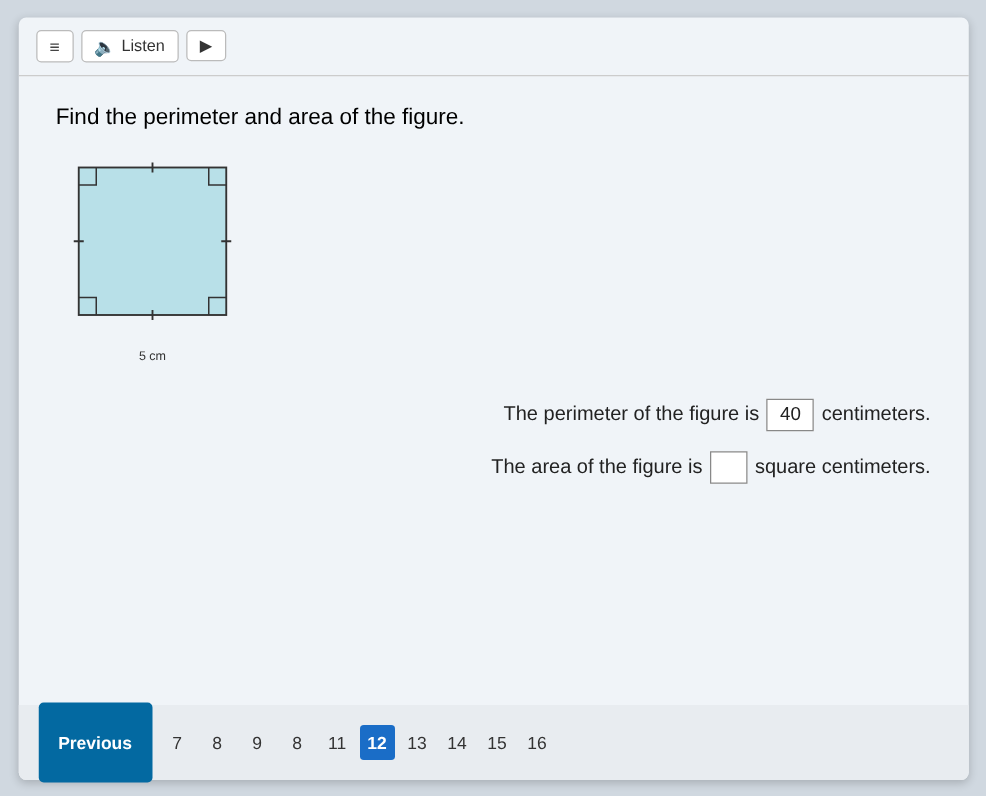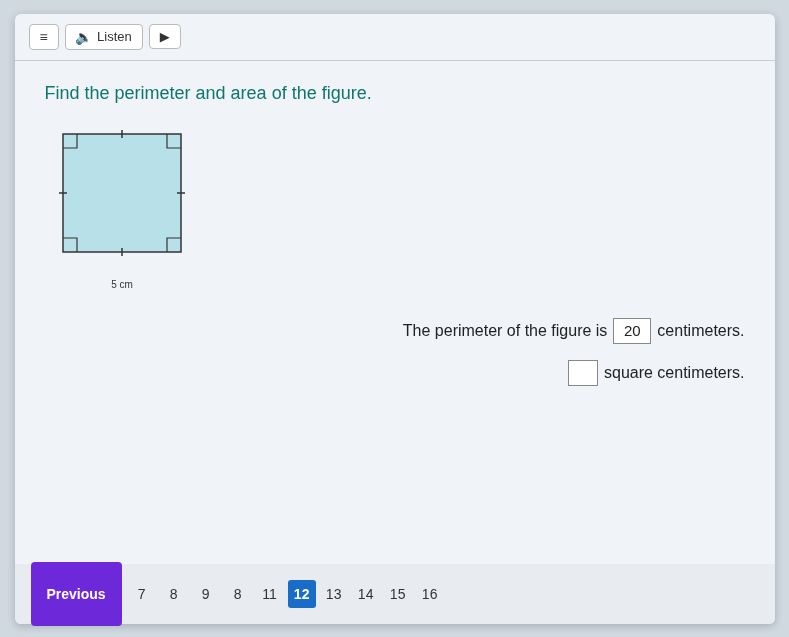--- a/index.html
+++ b/index.html
@@ -43,21 +43,21 @@
     }
     .toolbar-icon {
       font-size: 14px;
       color: #444;
     }
     .content {
       padding: 22px 30px 0 30px;
     }
     .question-title {
       font-size: 18px;
-      color: #0f766e;
+      color: #000000;
       margin-bottom: 22px;
       font-weight: normal;
     }
     .figure-area {
       display: flex;
       align-items: flex-end;
       margin-bottom: 28px;
     }
     .square-svg {
       width: 155px;
@@ -103,21 +103,21 @@
       right: 0;
       height: 60px;
       background: #e8ecf0;
       display: flex;
       align-items: center;
       padding: 0 16px;
       gap: 6px;
       border-radius: 0 0 6px 6px;
     }
     .prev-btn {
-      background: #6d28d9;
+      background: #0369a1;
       color: #fff;
       border: none;
       border-radius: 4px;
       padding: 24px 16px;
       font-size: 14px;
       cursor: pointer;
       font-weight: bold;
     }
     .page-num {
       min-width: 28px;
@@ -191,25 +191,26 @@
           <polyline points="18,112 32,112 32,126" fill="none" stroke="#333" stroke-width="1.2"></polyline>
 
           <polyline points="136,112 122,112 122,126" fill="none" stroke="#333" stroke-width="1.2"></polyline>
         </svg>
         <div class="figure-label">5 cm</div>
       </div>
     </div>
 
     <div class="answer-row">
       <span>The perimeter of the figure is</span>
-      <span class="answer-box">20</span>
+      <span class="answer-box">40</span>
       <span>centimeters.</span>
     </div>
 
     <div class="answer-row">
+      <span>The area of the figure is</span>
       <span class="answer-box-empty"></span>
       <span>square centimeters.</span>
     </div>
 
   </div>
 
   <div class="pagination-bar">
     <button class="prev-btn">Previous</button>
     <div id="page-numbers" style="display:flex;align-items:center;gap:4px;">
         <div class="page-num">7</div>

